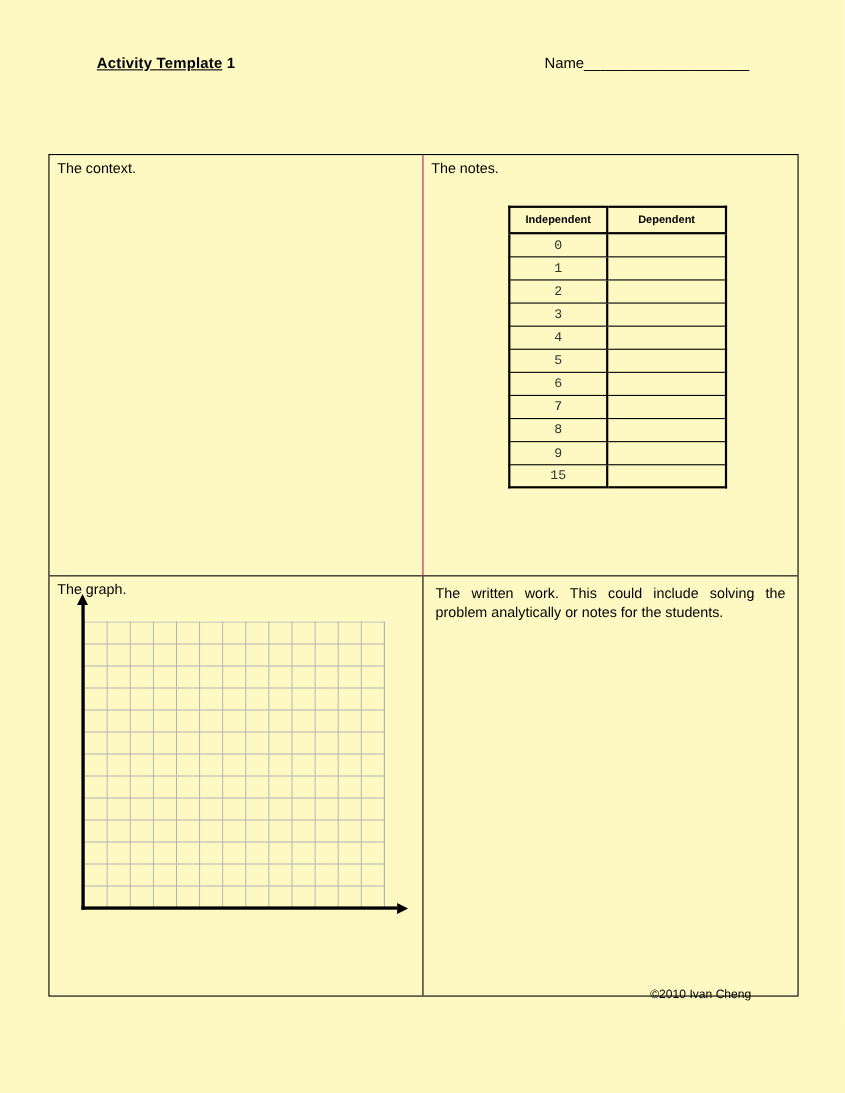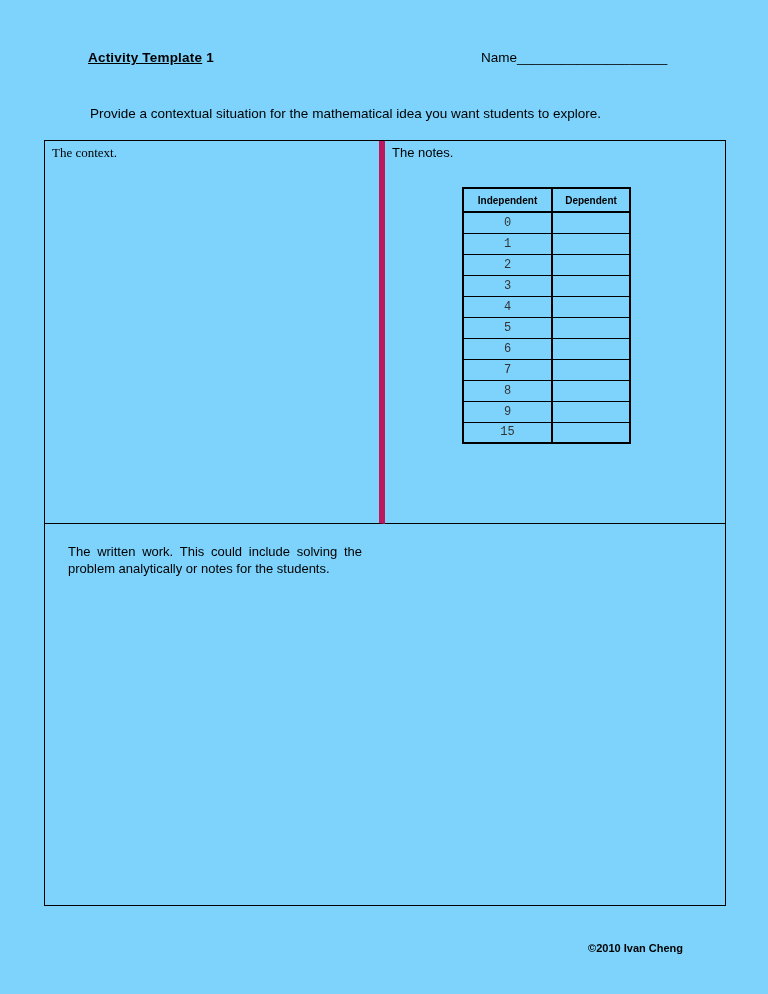--- a/index.html
+++ b/index.html
@@ -1,38 +1,38 @@
 <!DOCTYPE html>
 <html><head>
 <meta charset="utf-8">
 <style>
   html, body { margin: 0; padding: 0; background: #ffffff; }
   .page {
     position: relative;
     width: 768px;
     height: 994px;
-    background: #7dd3fc;
+    background: #fef9c3;
     font-family: "Liberation Sans", sans-serif;
     color: #000;
     overflow: hidden;
   }
 
   
   .title {
     position: absolute;
     left: 88px;
     top: 50px;
     font-size: 13.5px;
     font-weight: bold;
     letter-spacing: 0.2px;
   }
   .title .u { text-decoration: underline; }
   .name-line {
     position: absolute;
-    left: 481px;
+    left: 495px;
     top: 50px;
     font-size: 13.5px;
   }
   .instruction {
     position: absolute;
     left: 90px;
     top: 106px;
     font-size: 13.5px;
   }
 
@@ -48,21 +48,21 @@
     display: grid;
     grid-template-columns: 340px 1fr;
     grid-template-rows: 383px 1fr;
   }
   .cell {
     position: relative;
     box-sizing: border-box;
     padding: 4px 7px;
     font-size: 13px;
   }
-  .cell.tl { border-right: 6px solid #be185d; border-bottom: 1px solid #000; font-family: Liberation Serif, serif; }
+  .cell.tl { border-right: 1px solid #be185d; border-bottom: 1px solid #000; }
   .cell.tr { border-bottom: 1px solid #000; }
   .cell.bl { border-right: 1px solid #000; }
   .cell-label { display: inline; }
 
   
   .dtable {
     border-collapse: collapse;
     margin: 27px 0 0 70px;
     border: 2px solid #000;
   }
@@ -72,21 +72,21 @@
     box-sizing: border-box;
     padding: 0;
   }
   .dtable th {
     font-size: 10px;
     font-weight: bold;
     height: 24px;
     border-bottom: 2px solid #000;
   }
   .dtable th.col-ind, .dtable td.ind { width: 89px; border-right: 2px solid #000; }
-  .dtable th.col-dep, .dtable td.dep { width: 78px; }
+  .dtable th.col-dep, .dtable td.dep { width: 108px; }
   .dtable td {
     height: 21px;
     font-family: "Liberation Mono", "DejaVu Sans Mono", monospace;
     font-size: 12px;
     color: #333;
   }
 
   
   .graph {
     position: absolute;
@@ -133,46 +133,45 @@
     border-top: 5px solid transparent;
     border-bottom: 5px solid transparent;
     border-left: 10px solid #000;
   }
 
   
   .written-text {
     text-align: justify;
     font-size: 13px;
     line-height: 1.3;
-    margin: 16px;
+    margin: 4px;
   }
 
   
   .footer {
     position: absolute;
     left: 0;
     right: 85px;
-    top: 942px;
+    top: 898px;
     text-align: right;
     font-size: 11px;
-    font-weight: bold;
+    font-weight: normal;
   }
 </style>
 </head>
 <body>
 
 <div class="page">
 
   <div class="title">
     <span class="u">Activity Template</span><span> 1</span>
   </div>
 
   <div class="name-line">Name____________________</div>
 
-  <div class="instruction">Provide a contextual situation for the mathematical idea you want students to explore.</div>
 
   <div class="quad">
 
     <div class="cell tl">
       <span class="cell-label">The context.</span>
     </div>
 
     <div class="cell tr">
       <span class="cell-label">The notes.</span>
       <table class="dtable">
@@ -224,20 +223,29 @@
               <td class="dep"></td>
             </tr>
           <tr>
               <td class="ind">15</td>
               <td class="dep"></td>
             </tr>
         </tbody>
       </table>
     </div>
 
+    <div class="cell bl">
+      <span class="cell-label">The graph.</span>
+      <div class="graph">
+        <div class="v-axis"></div>
+        <div class="v-arrow"></div>
+        <div class="h-axis"></div>
+        <div class="h-arrow"></div>
+      </div>
+    </div>
 
     <div class="cell br">
       <p class="written-text">The written work.  This could include solving the problem analytically or notes for the students.</p>
     </div>
 
   </div>
 
   <div class="footer">©2010 Ivan Cheng</div>
 
 </div>

